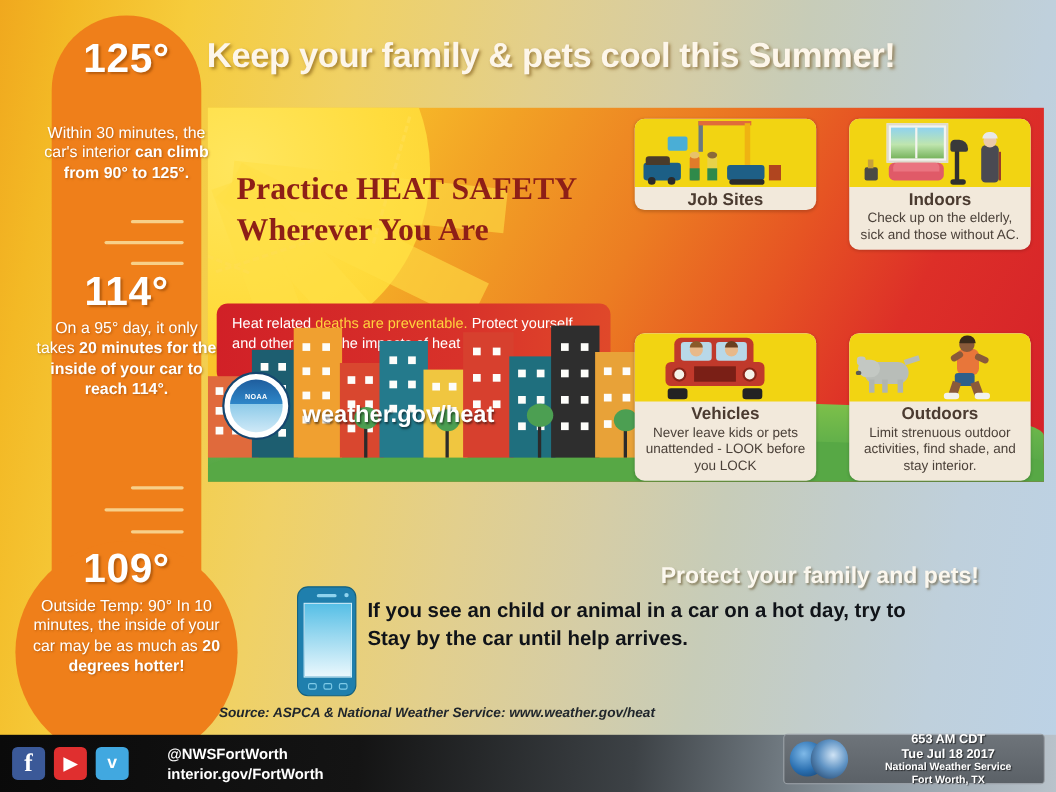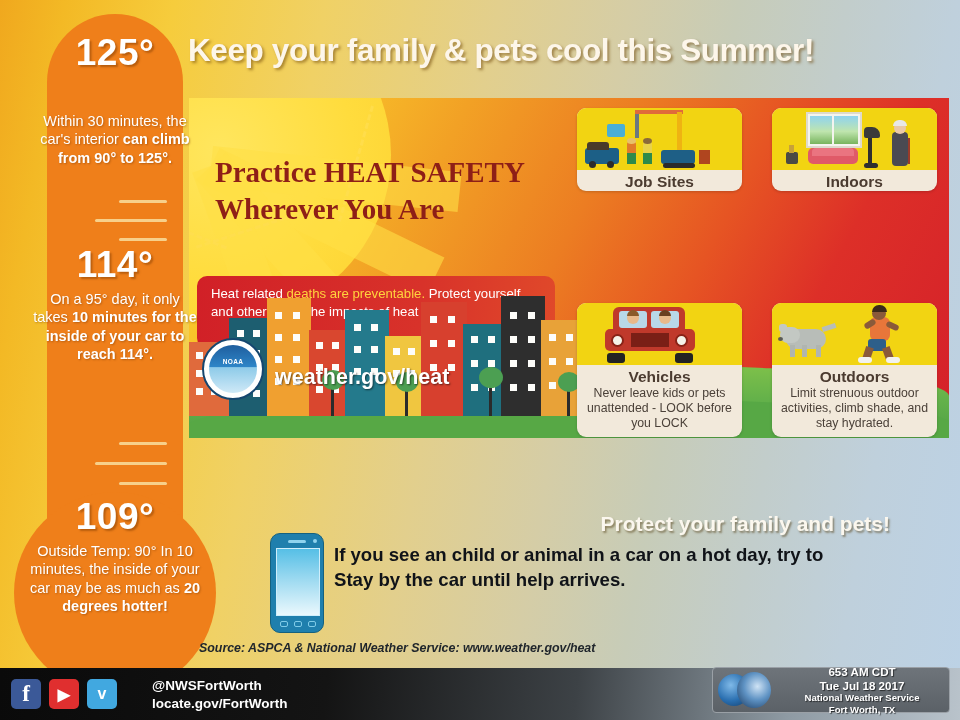--- a/index.html
+++ b/index.html
@@ -278,21 +278,21 @@
   <div class="tick long" style="top:462px"></div>
   <div class="tick short" style="top:482px"></div>
 
   <div class="thermo-block" id="block-125">
     <div class="thermo-temp">125°</div>
     <div class="thermo-desc"><span>Within 30 minutes, the car's interior </span><b>can climb from 90° to 125°.</b></div>
   </div>
 
   <div class="thermo-block" id="block-114">
     <div class="thermo-temp">114°</div>
-    <div class="thermo-desc"><span>On a 95° day, it only takes </span><b>10 minutes for the inside of your car to reach 114°.</b></div>
+    <div class="thermo-desc"><span>On a 95° day, it only takes </span><b>20 minutes for the inside of your car to reach 114°.</b></div>
   </div>
 
   <div class="thermo-block" id="block-109">
     <div class="thermo-temp">109°</div>
     <div class="thermo-desc"><span>Outside Temp: 90° In 10 minutes, the inside of your car may be as much as </span><b>20 degrees hotter!</b></div>
   </div>
 
   <div id="headline">Keep your family &amp; pets cool this Summer!</div>
 
   <div id="infographic">
@@ -463,20 +463,21 @@
         <div style="position:absolute;left:17px;bottom:17px;width:5px;height:8px;background:#c7a13a;"></div>
         <div style="position:absolute;left:96px;bottom:6px;width:4px;height:28px;background:#2f2f2f;"></div>
         <div style="position:absolute;left:92px;bottom:2px;width:14px;height:5px;background:#2f2f2f;border-radius:3px;"></div>
         <div style="position:absolute;left:92px;bottom:32px;width:16px;height:11px;background:#3a3a3a;border-radius:4px 8px 2px 2px;"></div>
         <div style="position:absolute;left:120px;bottom:4px;width:16px;height:34px;background:#4a4a52;border-radius:4px;"></div>
         <div style="position:absolute;left:122px;bottom:36px;width:12px;height:12px;background:#eac9a8;border-radius:50%;"></div>
         <div style="position:absolute;left:121px;bottom:44px;width:14px;height:6px;background:#e8e8e8;border-radius:7px 7px 0 0;"></div>
         <div style="position:absolute;left:136px;bottom:6px;width:2px;height:26px;background:#9a3b2a;"></div>
       </div>
       <div class="card-title">Indoors</div>
+      <div class="card-text">Check up on the elderly, sick and those without AC.</div>
     </div>
 
     <div class="card" id="card-vehicles">
       <div class="card-art">
         <div style="position:absolute;left:36px;top:4px;width:72px;height:24px;background:#c0392b;border-radius:6px 6px 0 0;"></div>
         <div style="position:absolute;left:42px;top:8px;width:28px;height:17px;background:#b8d8e8;border-radius:3px;"></div>
         <div style="position:absolute;left:74px;top:8px;width:28px;height:17px;background:#b8d8e8;border-radius:3px;"></div>
         <div style="position:absolute;left:50px;top:9px;width:12px;height:12px;background:#e8b98a;border-radius:50%;"></div>
         <div style="position:absolute;left:82px;top:9px;width:12px;height:12px;background:#e8b98a;border-radius:50%;"></div>
         <div style="position:absolute;left:50px;top:7px;width:12px;height:6px;background:#8a5a2a;border-radius:6px 6px 0 0;"></div>
@@ -507,21 +508,21 @@
         <div style="position:absolute;left:100px;top:2px;width:15px;height:7px;background:#3a2a1a;border-radius:8px 8px 0 0;"></div>
         <div style="position:absolute;left:92px;top:18px;width:12px;height:6px;background:#8a5a3a;border-radius:3px;transform:rotate(-32deg);"></div>
         <div style="position:absolute;left:114px;top:20px;width:13px;height:6px;background:#8a5a3a;border-radius:3px;transform:rotate(24deg);"></div>
         <div style="position:absolute;left:96px;top:36px;width:18px;height:12px;background:#2d5f8a;border-radius:3px;"></div>
         <div style="position:absolute;left:92px;top:44px;width:8px;height:13px;background:#8a5a3a;transform:rotate(18deg);"></div>
         <div style="position:absolute;left:112px;top:44px;width:8px;height:13px;background:#8a5a3a;transform:rotate(-20deg);"></div>
         <div style="position:absolute;left:86px;bottom:2px;width:14px;height:6px;background:#f2f2ee;border-radius:3px;"></div>
         <div style="position:absolute;left:114px;bottom:2px;width:14px;height:6px;background:#f2f2ee;border-radius:3px;"></div>
       </div>
       <div class="card-title">Outdoors</div>
-      <div class="card-text">Limit strenuous outdoor activities, climb shade, and stay hydrated.</div>
+      <div class="card-text">Limit strenuous outdoor activities, find shade, and stay interior.</div>
     </div>
   </div>
 
   <div id="phone">
     <div id="phone-speaker"></div>
     <div id="phone-cam"></div>
     <div id="phone-screen"></div>
     <div class="phone-btn" style="left:9px;"></div>
     <div class="phone-btn" style="left:23px;"></div>
     <div class="phone-btn" style="left:37px;"></div>
@@ -533,21 +534,21 @@
     <div>Stay by the car until help arrives.</div>
   </div>
   <div id="source-line">Source:  ASPCA &amp; National  Weather Service: www.weather.gov/heat</div>
 
   <div id="bottom-bar">
     <div class="social" id="s-fb">f</div>
     <div class="social" id="s-yt">▶</div>
     <div class="social" id="s-tw">ᴠ</div>
     <div id="handles">
       <div>@NWSFortWorth</div>
-      <div>locate.gov/FortWorth</div>
+      <div>interior.gov/FortWorth</div>
     </div>
   </div>
 
   <div id="nws-stamp">
     <div id="stamp-logo">
       <div id="stamp-noaa"></div>
       <div id="stamp-nws"></div>
     </div>
     <div id="stamp-text">
       <div class="stamp-big">653 AM CDT</div>

